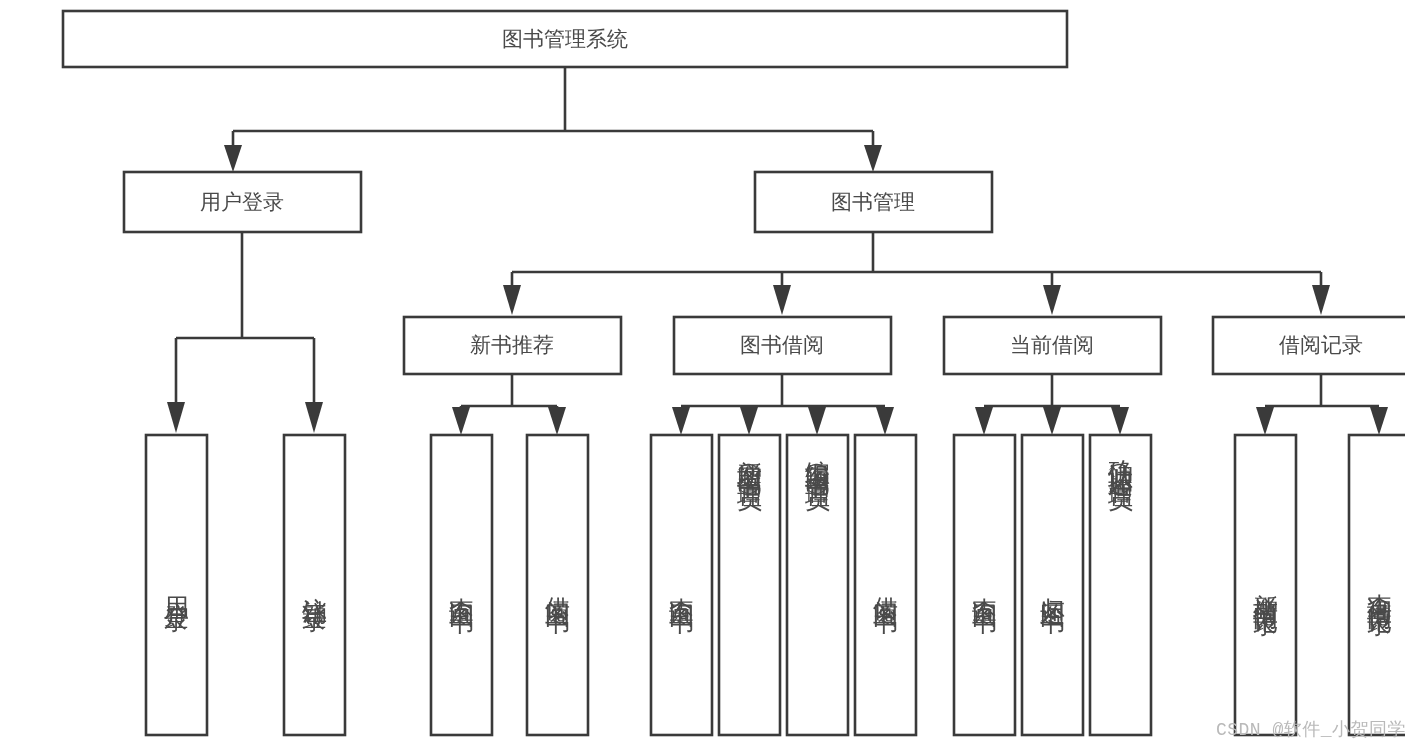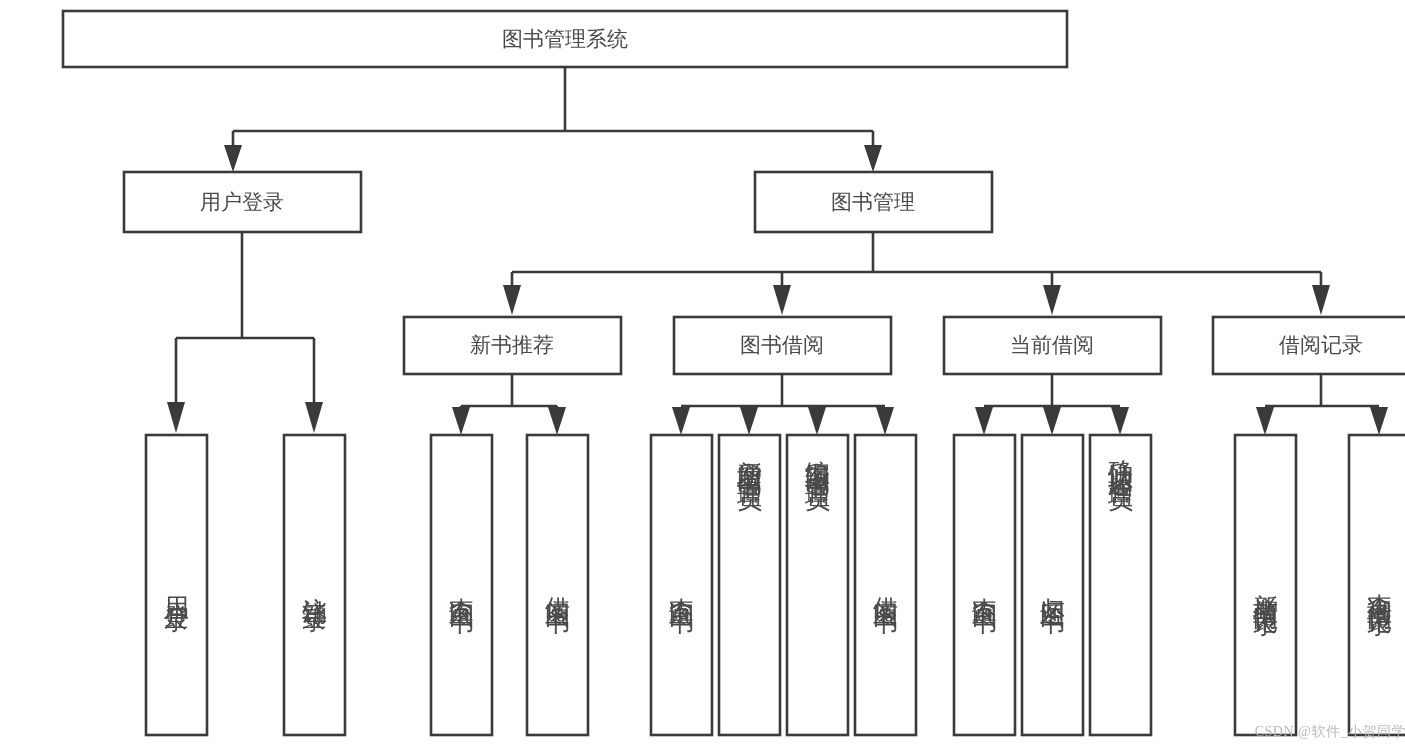--- a/index.html
+++ b/index.html
@@ -62,22 +62,22 @@
     font-size: 25px;
     line-height: 1.08;
     letter-spacing: 4px;
     color: #4a4a4a;
     white-space: nowrap;
   }
   .watermark {
     position: absolute;
     right: 12px;
     bottom: 6px;
-    font-family: Liberation Serif, serif;
-    font-size: 14px;
+    font-family: Liberation Mono, monospace;
+    font-size: 18px;
     color: #b9b9b9;
     letter-spacing: 0.5px;
     white-space: nowrap;
     text-align: center;
   }
 </style>
 </head>
 <body>
 
 <div id="diagram-root">

